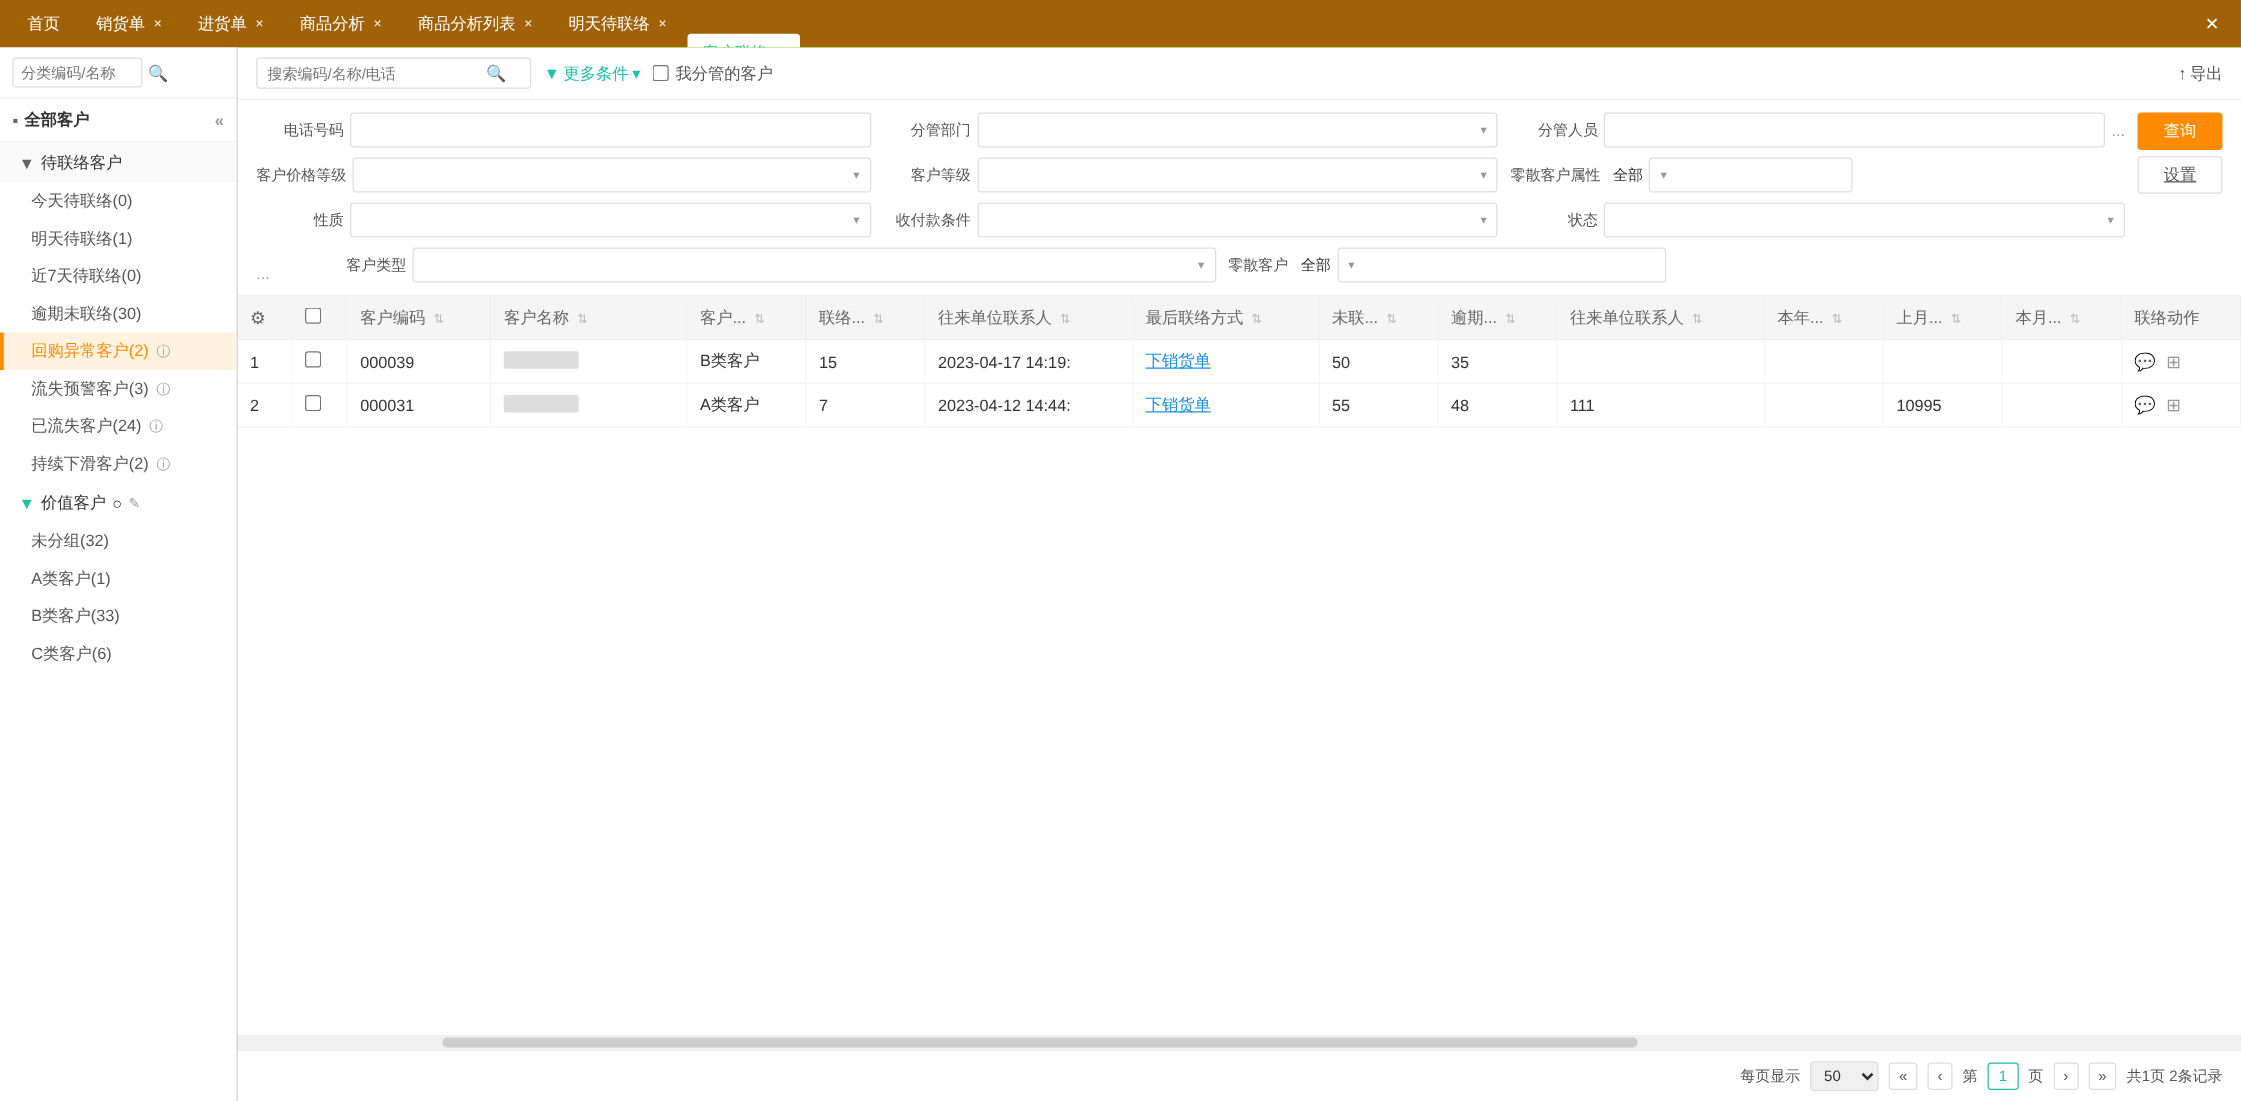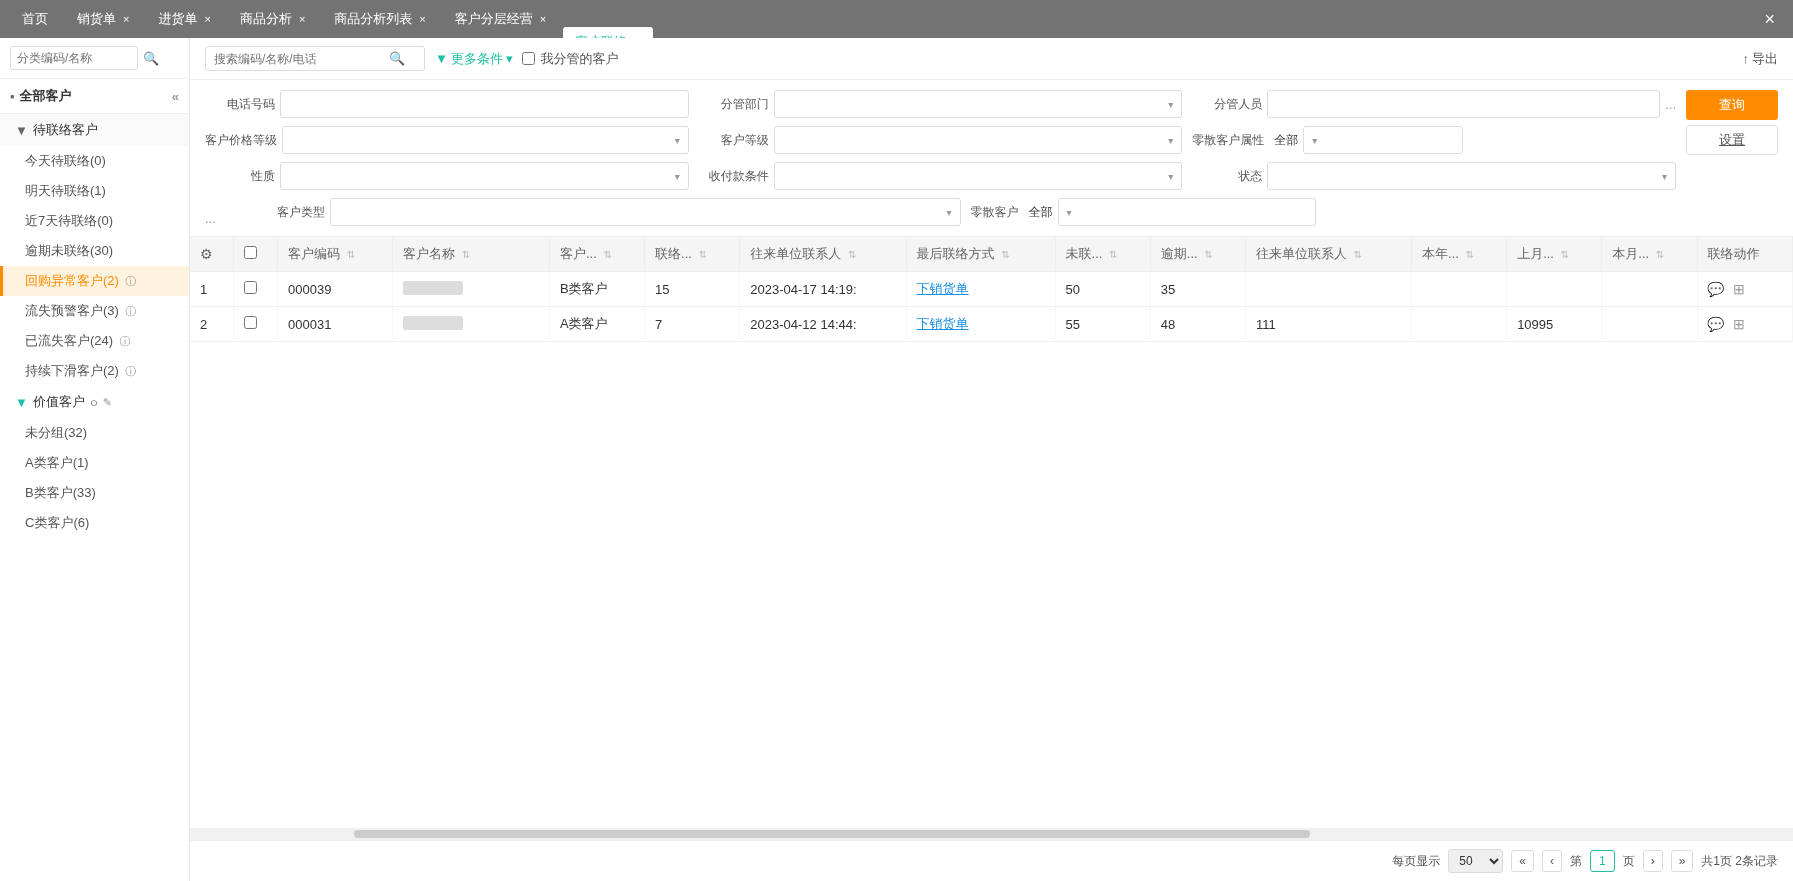--- a/index.html
+++ b/index.html
@@ -1,21 +1,21 @@
 <!DOCTYPE html>
 <html><head>
   <meta charset="utf-8">
   <style>
     * { box-sizing: border-box; margin: 0; padding: 0; font-family: 'Microsoft YaHei', Arial, sans-serif; font-size: 13px; }
     body { background: #f5f5f5; width: 1793px; height: 881px; overflow: hidden; }
 
     
     .top-nav {
       display: flex; align-items: center;
-      background: #737373;
+      background: #a16207;
       height: 38px; padding: 0 10px;
       color: #fff; gap: 5px; text-align: center;
     }
     .nav-item {
       padding: 6px 12px; cursor: pointer; border-radius: 3px;
       color: #fff; white-space: nowrap; font-size: 13px;
       display: flex; align-items: center; gap: 4px;
     }
     .nav-item.active {
       background: #fff; color: #1ebfa5; border-radius: 3px 3px 0 0; margin-top: 46px;
@@ -36,21 +36,21 @@
       display: flex; flex-direction: column;
       overflow-y: auto; flex-shrink: 0;
     }
     .sidebar-search {
       display: flex; align-items: center; padding: 8px 10px;
       border-bottom: 1px solid #f0f0f0;
       gap: 5px;
     }
     .sidebar-search input {
       border: 1px solid #ddd; border-radius: 3px;
-      padding: 4px 6px; width: 128px; font-size: 12px;
+      padding: 4px 6px; width: 104px; font-size: 12px;
     }
     .sidebar-section-header {
       display: flex; align-items: center; padding: 8px 10px;
       font-weight: bold; color: #333; font-size: 13px;
       border-bottom: 1px solid #f0f0f0;
     }
     .sidebar-section-header .expand-icon { margin-right: 5px; color: #666; }
     .sidebar-section-header .collapse-btn { margin-left: auto; color: #999; cursor: pointer; }
 
     .sidebar-group-header {
@@ -140,21 +140,21 @@
 
     .action-btns {
       display: flex; flex-direction: column; gap: 5px; flex-shrink: 0;
     }
     .btn-query {
       background: #ff8c00; color: #fff; border: none;
       padding: 6px 16px; border-radius: 3px; cursor: pointer; font-size: 13px;
     }
     .btn-settings {
       background: #fff; color: #555; border: 1px solid #ddd;
-      padding: 5px 32px; border-radius: 3px; cursor: pointer; font-size: 13px; text-decoration: underline;
+      padding: 5px 20px; border-radius: 3px; cursor: pointer; font-size: 13px; text-decoration: underline;
     }
 
     
     .table-area {
       flex: 1; overflow: auto; background: #fff; margin: 0;
     }
     table {
       width: 100%; border-collapse: collapse; font-size: 12px;
     }
     thead tr {
@@ -230,21 +230,21 @@
   </div>
   <div class="nav-item">
     <span>商品分析</span>
     <span class="close-x">×</span>
   </div>
   <div class="nav-item">
     <span>商品分析列表</span>
     <span class="close-x">×</span>
   </div>
   <div class="nav-item">
-    <span>客户分层经营</span>
+    <span>明天待联络</span>
     <span class="close-x">×</span>
   </div>
   <div class="nav-item active">
     <span>客户联络</span>
     <span class="close-x">×</span>
   </div>
   <div class="nav-spacer"></div>
   <div class="nav-close-btn">×</div>
 </div>
 

